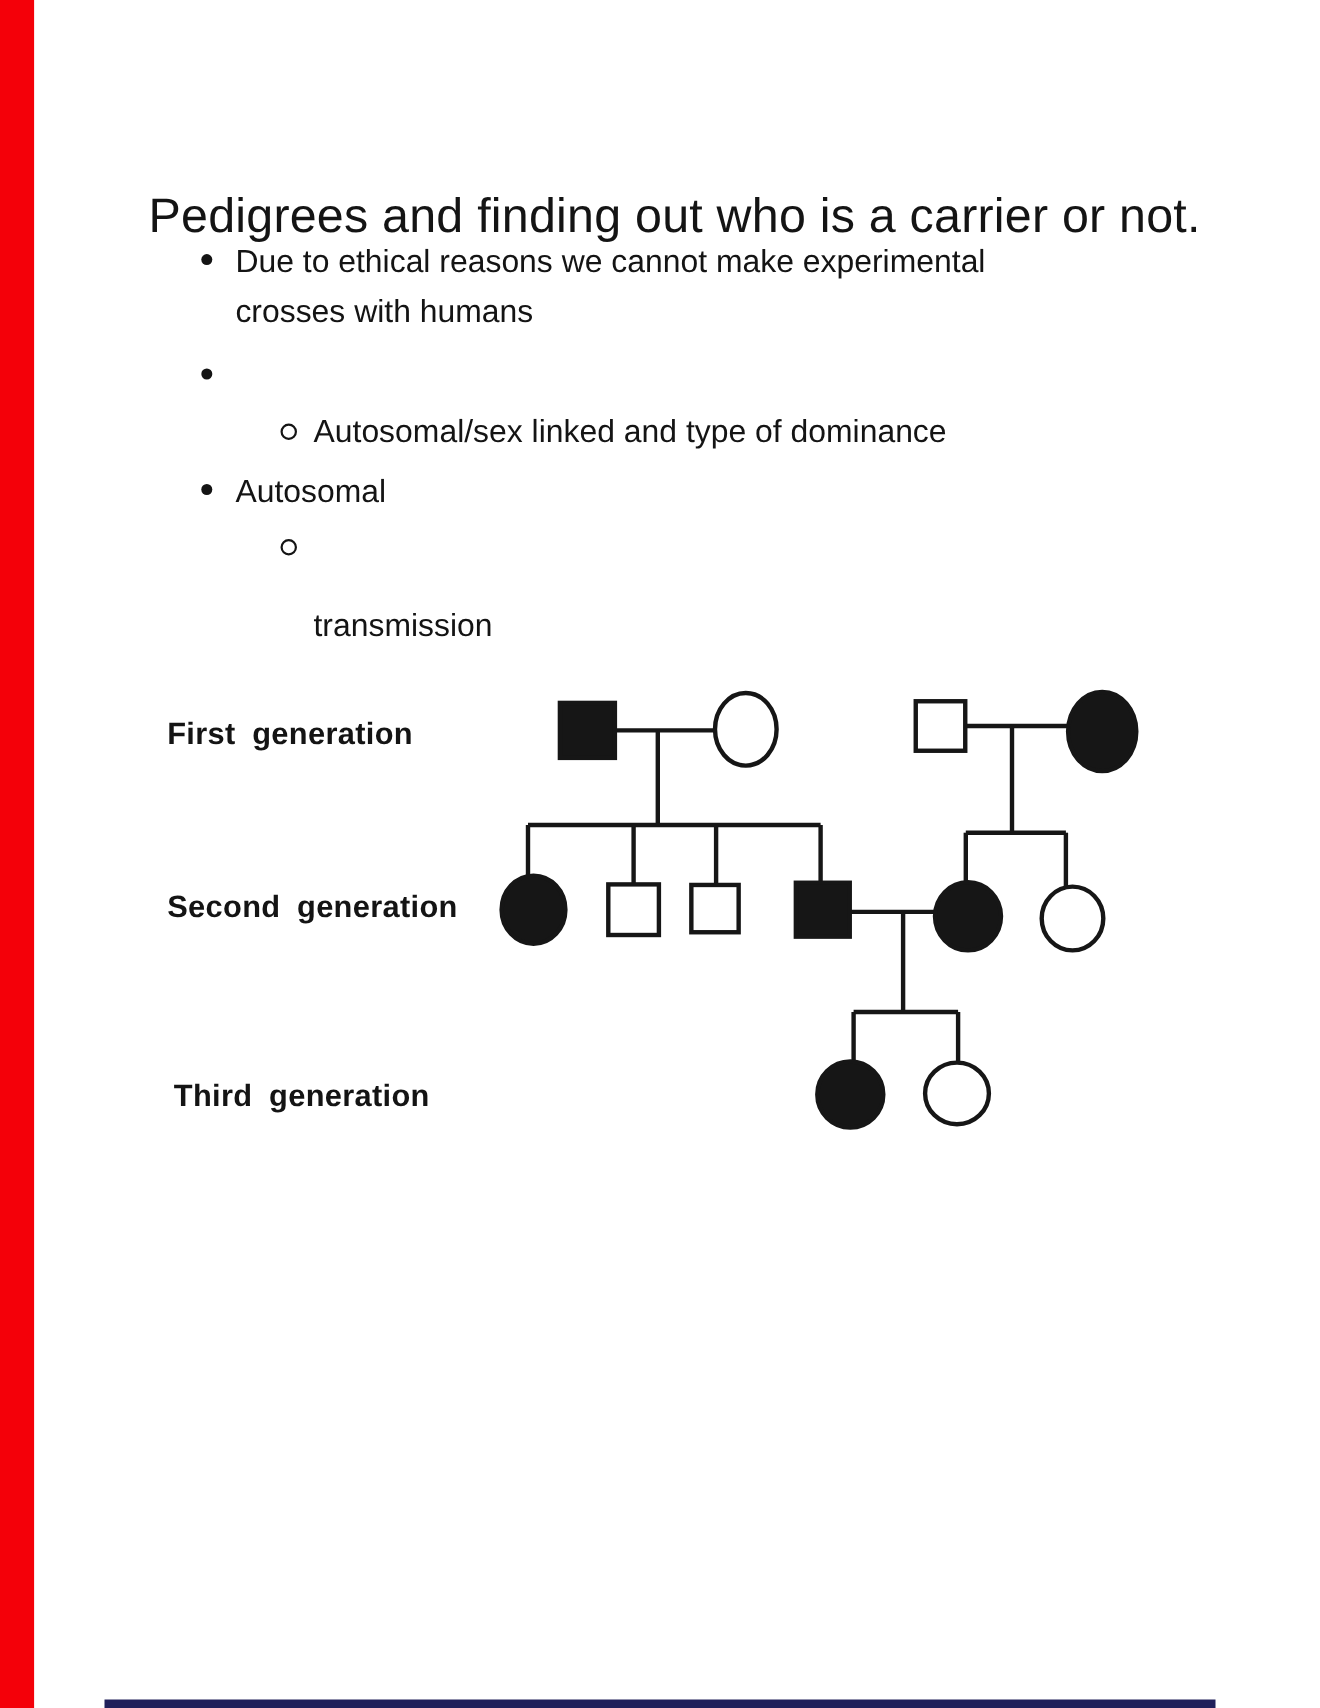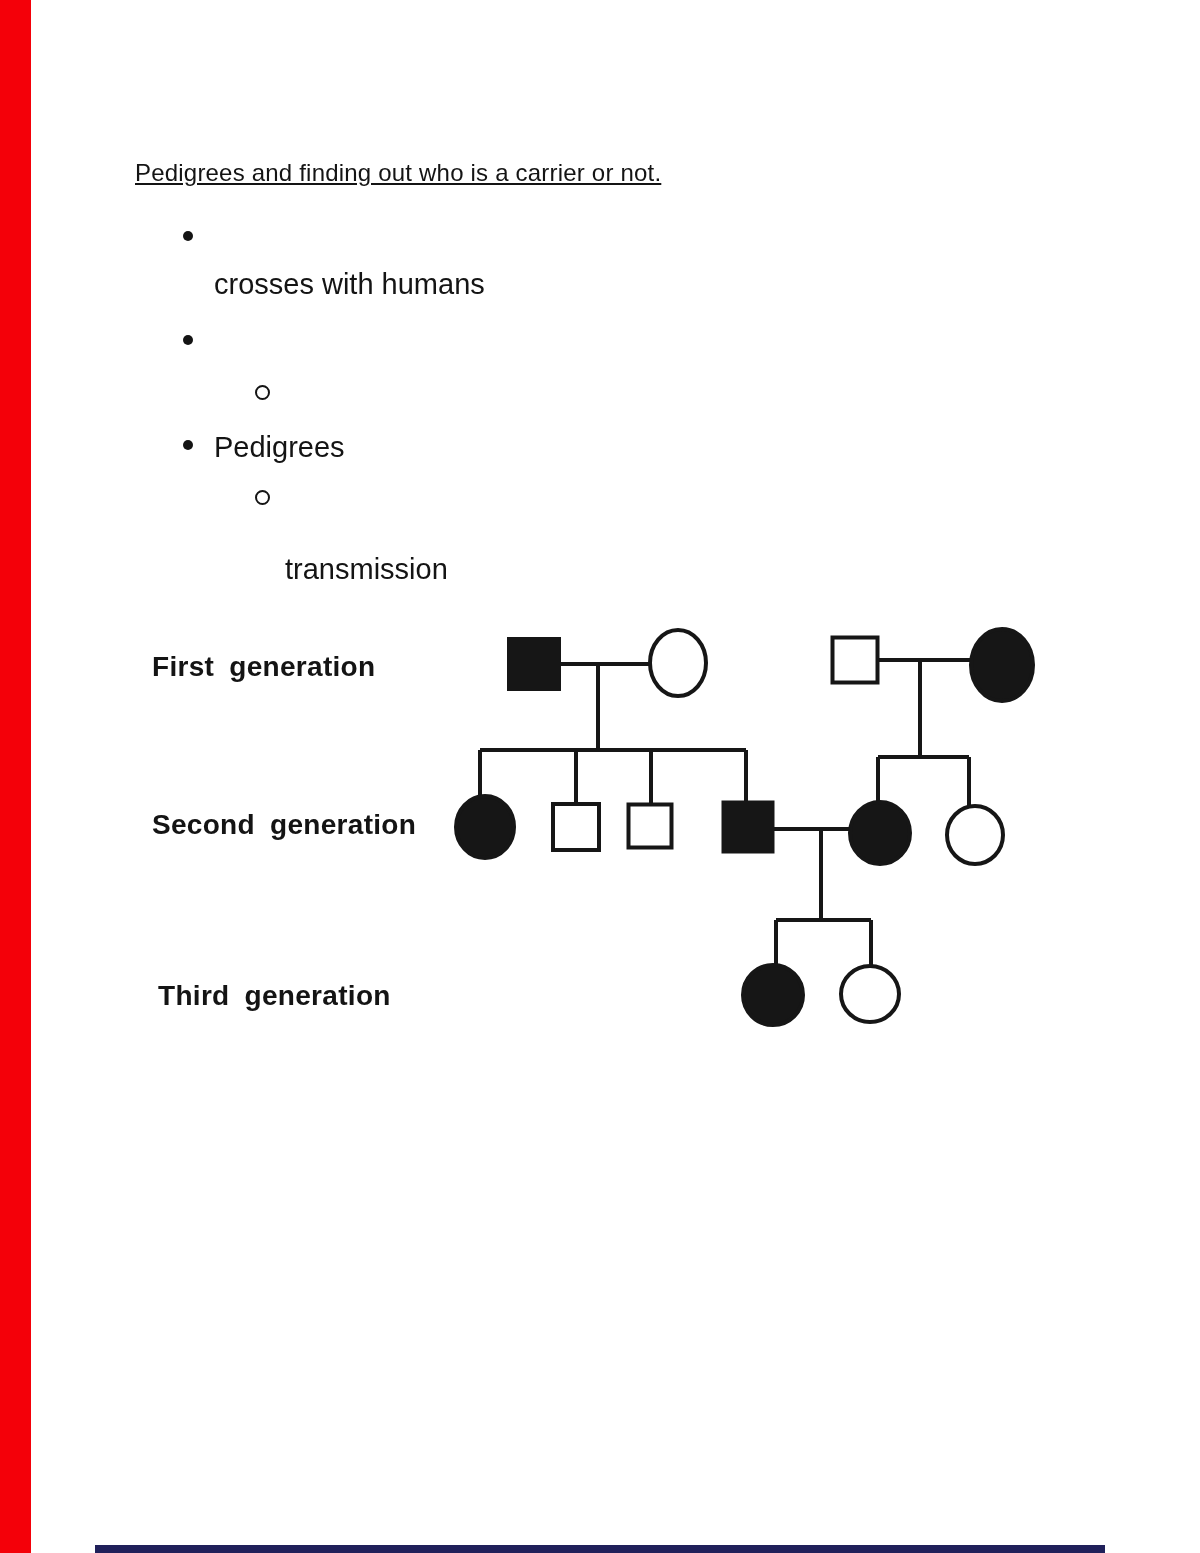--- a/index.html
+++ b/index.html
@@ -5,54 +5,56 @@
   html,body{margin:0;padding:0;}
   body{
     width:1200px;height:1553px;position:relative;overflow:hidden;
     background:#ffffff;color:#141414;
     font-family:"Liberation Sans",sans-serif;
   }
   .red-bar{position:absolute;left:0;top:0;width:31px;height:1553px;}
   .bottom-bar{position:absolute;left:95px;top:1545px;width:1010px;height:8px;}
   .title{
     position:absolute;left:135px;top:143px;width:980px;
-    font-size:24px;font-weight:500;letter-spacing:.2px;white-space:nowrap;text-decoration:underline;
+    font-size:44px;font-weight:500;letter-spacing:.2px;white-space:nowrap;
   }
   .li{position:absolute;font-size:29px;line-height:40px;white-space:nowrap;}
   .li.l1{left:214px;}
   .li.l2{left:285px;}
   .marker{position:absolute;}
   .dot{left:-31px;top:13px;width:10px;height:10px;border-radius:50%;background:#141414;}
   .ring{left:-30px;top:12px;width:11px;height:11px;border-radius:50%;border:2px solid #141414;background:#fff;}
   svg.pedigree{position:absolute;left:0;top:0;width:1200px;height:1553px;}
   .gen-label{font:700 28px "Liberation Sans",sans-serif;word-spacing:7px;fill:#141414;letter-spacing:.3px;}
 </style>
 </head>
 <body>
 
 <div class="red-bar" style="background: rgb(244, 0, 9);"></div>
 <div class="bottom-bar" style="background: rgb(32, 32, 90);"></div>
 
 <h1 class="title">Pedigrees and finding out who is a carrier or not.</h1>
 
 <div class="li l1" style="top:218px">
   <span class="marker dot"></span>
+  <span>Due to ethical reasons we cannot make experimental</span>
 </div>
 <div class="li l1" style="top:264px">
   <span>crosses with humans</span>
 </div>
 <div class="li l1" style="top:322px">
   <span class="marker dot"></span>
 </div>
 <div class="li l2" style="top:373px">
   <span class="marker ring"></span>
+  <span>Autosomal/sex linked and type of dominance</span>
 </div>
 <div class="li l1" style="top:427px">
   <span class="marker dot"></span>
-  <span>Pedigrees</span>
+  <span>Autosomal</span>
 </div>
 <div class="li l2" style="top:478px">
   <span class="marker ring"></span>
 </div>
 <div class="li l2" style="top:549px">
   <span>transmission</span>
 </div>
 
 <svg class="pedigree" id="pedigree-svg" viewBox="0 0 1200 1553">
   <line x1="559" y1="664" x2="651" y2="664" stroke="#161616" stroke-width="4"></line>

